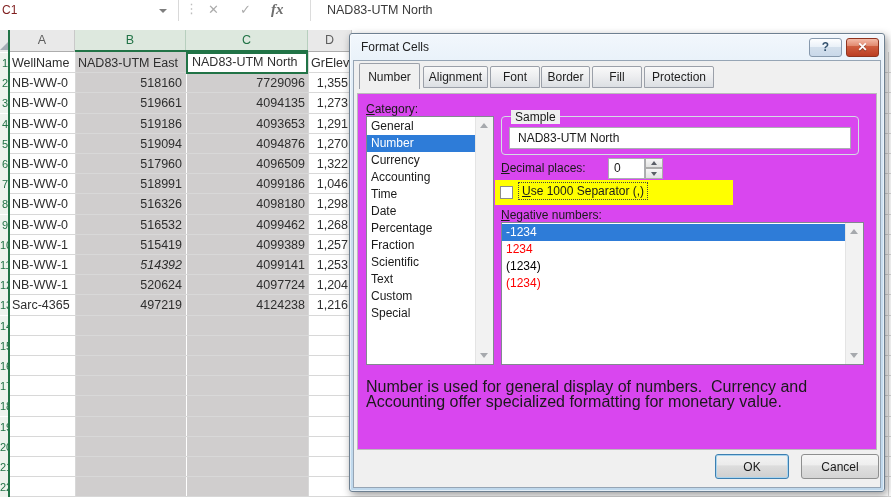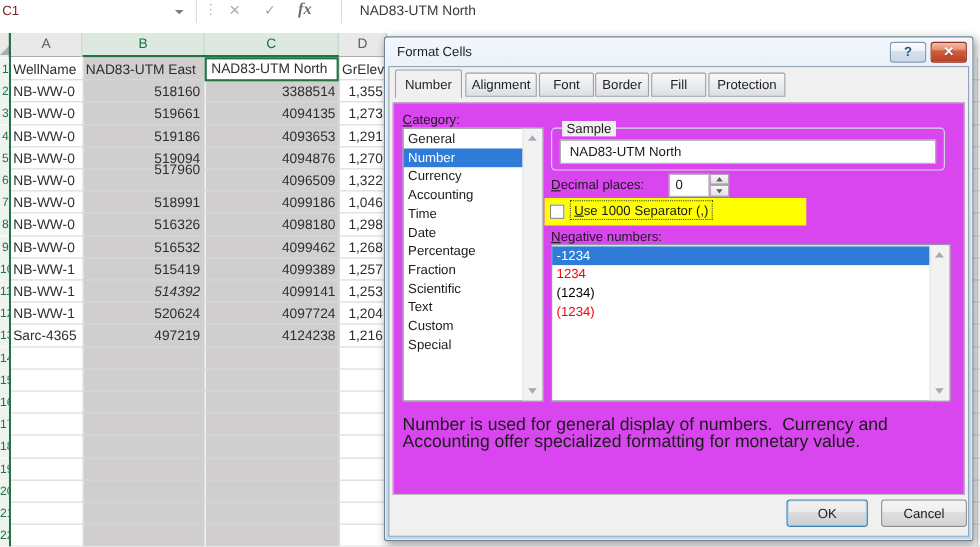--- a/index.html
+++ b/index.html
@@ -143,21 +143,21 @@
     <div id="rows">
         <div class="rownum" style="top: 32px;">1</div>
         <div class="rowline" style="top: 51.2px;"></div>
         <div class="cell ca hdrrow" style="top: 32px;">WellName</div>
         <div class="cell cb hdrrow" style="top: 32px;">NAD83-UTM East</div>
         <div class="cell cd hdrrow" style="top: 32px; padding-left: 3px;">GrElev</div>
         <div class="rownum" style="top: 52.2px;">2</div>
         <div class="rowline" style="top: 71.4px;"></div>
         <div class="cell ca" style="top: 52.2px;">NB-WW-0</div>
         <div class="cell cb" style="top: 52.2px;">518160</div>
-        <div class="cell cc" style="top: 52.2px;">3388514</div>
+        <div class="cell cc" style="top: 52.2px;">7729096</div>
         <div class="cell cd" style="top: 52.2px;">1,355</div>
         <div class="rownum" style="top: 72.4px;">3</div>
         <div class="rowline" style="top: 91.6px;"></div>
         <div class="cell ca" style="top: 72.4px;">NB-WW-0</div>
         <div class="cell cb" style="top: 72.4px;">519661</div>
         <div class="cell cc" style="top: 72.4px;">4094135</div>
         <div class="cell cd" style="top: 72.4px;">1,273</div>
         <div class="rownum" style="top: 92.6px;">4</div>
         <div class="rowline" style="top: 111.8px;"></div>
         <div class="cell ca" style="top: 92.6px;">NB-WW-0</div>
@@ -166,21 +166,21 @@
         <div class="cell cd" style="top: 92.6px;">1,291</div>
         <div class="rownum" style="top: 112.8px;">5</div>
         <div class="rowline" style="top: 132px;"></div>
         <div class="cell ca" style="top: 112.8px;">NB-WW-0</div>
         <div class="cell cb" style="top: 112.8px;">519094</div>
         <div class="cell cc" style="top: 112.8px;">4094876</div>
         <div class="cell cd" style="top: 112.8px;">1,270</div>
         <div class="rownum" style="top: 133px;">6</div>
         <div class="rowline" style="top: 152.2px;"></div>
         <div class="cell ca" style="top: 133px;">NB-WW-0</div>
-        <div class="cell cb" style="top: 123px;">517960</div>
+        <div class="cell cb" style="top: 133px;">517960</div>
         <div class="cell cc" style="top: 133px;">4096509</div>
         <div class="cell cd" style="top: 133px;">1,322</div>
         <div class="rownum" style="top: 153.2px;">7</div>
         <div class="rowline" style="top: 172.4px;"></div>
         <div class="cell ca" style="top: 153.2px;">NB-WW-0</div>
         <div class="cell cb" style="top: 153.2px;">518991</div>
         <div class="cell cc" style="top: 153.2px;">4099186</div>
         <div class="cell cd" style="top: 153.2px;">1,046</div>
         <div class="rownum" style="top: 173.4px;">8</div>
         <div class="rowline" style="top: 192.6px;"></div>

